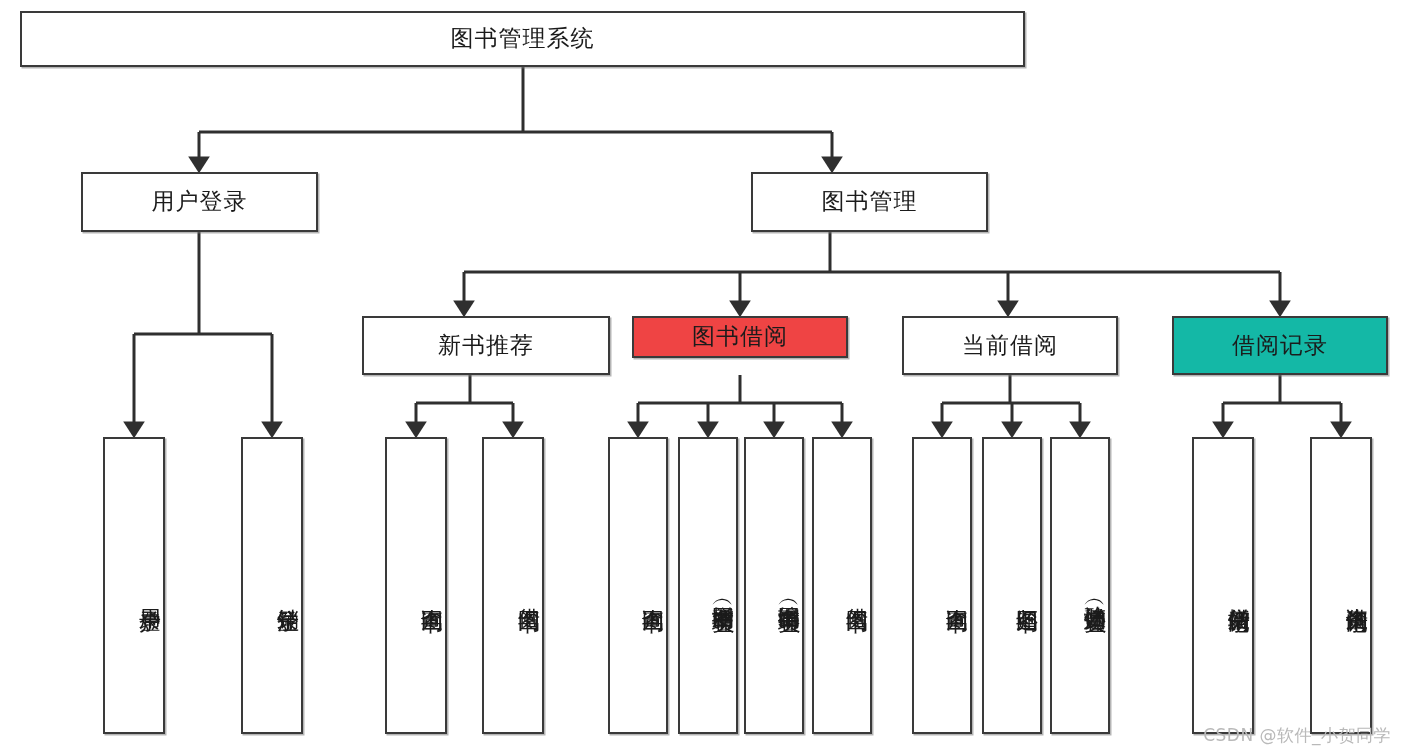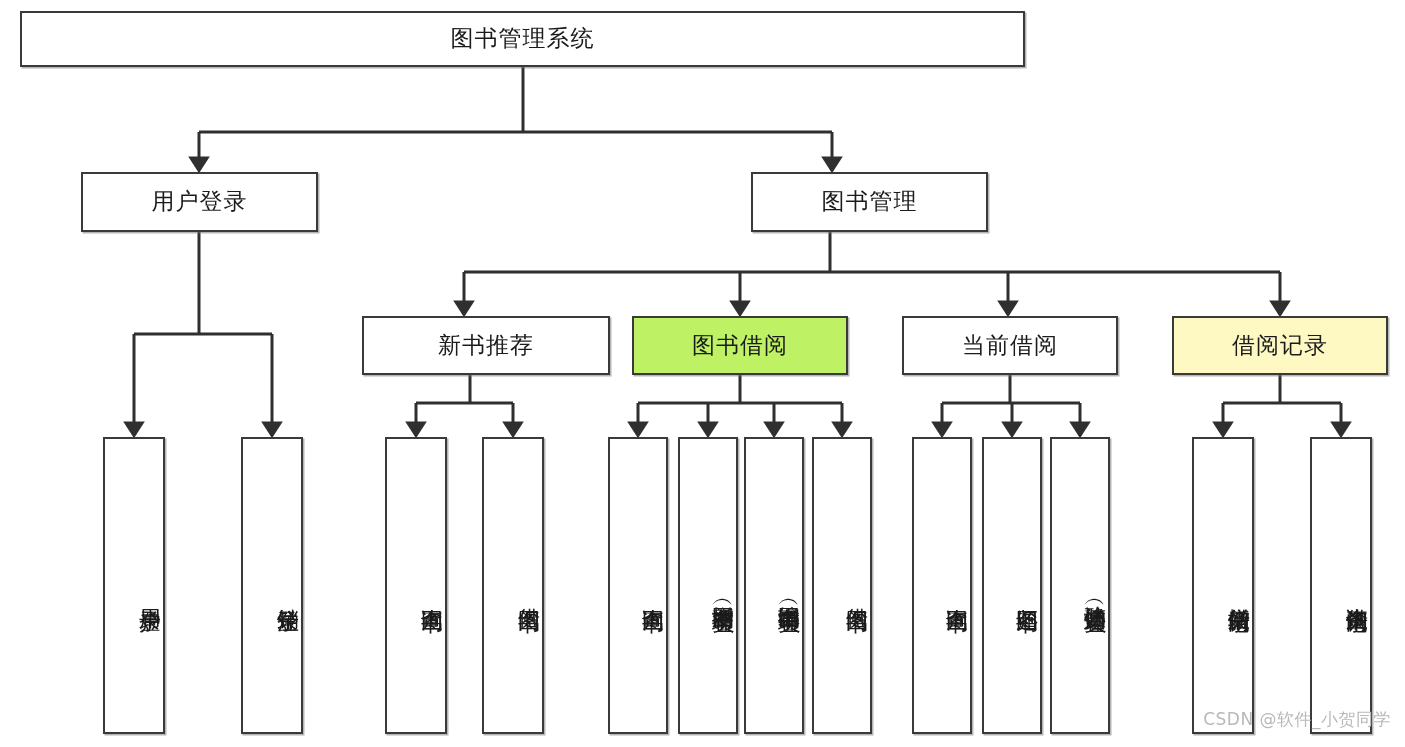--- a/index.html
+++ b/index.html
@@ -54,21 +54,21 @@
     justify-content: center;
     padding-top: 14px;
   }
   .node-v > span {
     writing-mode: vertical-rl;
     text-orientation: upright;
   }
   #watermark {
     position: absolute;
     right: 14px;
-    bottom: 16px;
+    bottom: 0;
     font-size: 17px;
     color: #b9b9b9;
     white-space: nowrap;
     letter-spacing: 0.5px;
     margin-top: 28px;
   }
 </style>
 </head>
 <body>
 
@@ -131,27 +131,27 @@
   <div class="node node-h" style="left: 81px; top: 172px; width: 237px; height: 60px; border-color: rgb(58, 58, 58); background: rgb(255, 255, 255); color: rgb(27, 27, 27);">
     <span>用户登录</span>
   </div>
   <div class="node node-h" style="left: 711px; top: 172px; width: 237px; height: 60px; border-color: rgb(58, 58, 58); background: rgb(255, 255, 255); color: rgb(27, 27, 27); margin-left: 40px;">
     <span>图书管理</span>
   </div>
 
   <div class="node node-h" style="left: 362px; top: 316px; width: 248px; height: 59px; border-color: rgb(58, 58, 58); background: rgb(255, 255, 255); color: rgb(27, 27, 27);">
     <span>新书推荐</span>
   </div>
-  <div class="node node-h" style="left: 632px; top: 316px; width: 216px; height: 59px; border-color: rgb(58, 58, 58); background: #bef264; color: rgb(27, 27, 27);">
+  <div class="node node-h" style="left: 632px; top: 316px; width: 216px; height: 42px; border-color: rgb(58, 58, 58); background: #ef4444; color: rgb(27, 27, 27);">
     <span>图书借阅</span>
   </div>
   <div class="node node-h" style="left: 902px; top: 316px; width: 216px; height: 59px; border-color: rgb(58, 58, 58); background: rgb(255, 255, 255); color: rgb(27, 27, 27); justify-content: center;">
     <span>当前借阅</span>
   </div>
-  <div class="node node-h" style="left: 1172px; top: 316px; width: 216px; height: 59px; border-color: rgb(58, 58, 58); background: #fef9c3; color: rgb(27, 27, 27);">
+  <div class="node node-h" style="left: 1172px; top: 316px; width: 216px; height: 59px; border-color: rgb(58, 58, 58); background: #14b8a6; color: rgb(27, 27, 27);">
     <span>借阅记录</span>
   </div>
 
   <div class="node node-v" style="left: 103px; top: 437px; width: 62px; height: 297px; border-color: rgb(58, 58, 58); background: rgb(255, 255, 255); color: rgb(27, 27, 27);">
     <span>用户登录</span>
   </div>
   <div class="node node-v" style="left: 241px; top: 437px; width: 62px; height: 297px; border-color: rgb(58, 58, 58); background: rgb(255, 255, 255); color: rgb(27, 27, 27);">
     <span>注销登录</span>
   </div>
   <div class="node node-v" style="left: 385px; top: 437px; width: 62px; height: 297px; border-color: rgb(58, 58, 58); background: rgb(255, 255, 255); color: rgb(27, 27, 27);">

